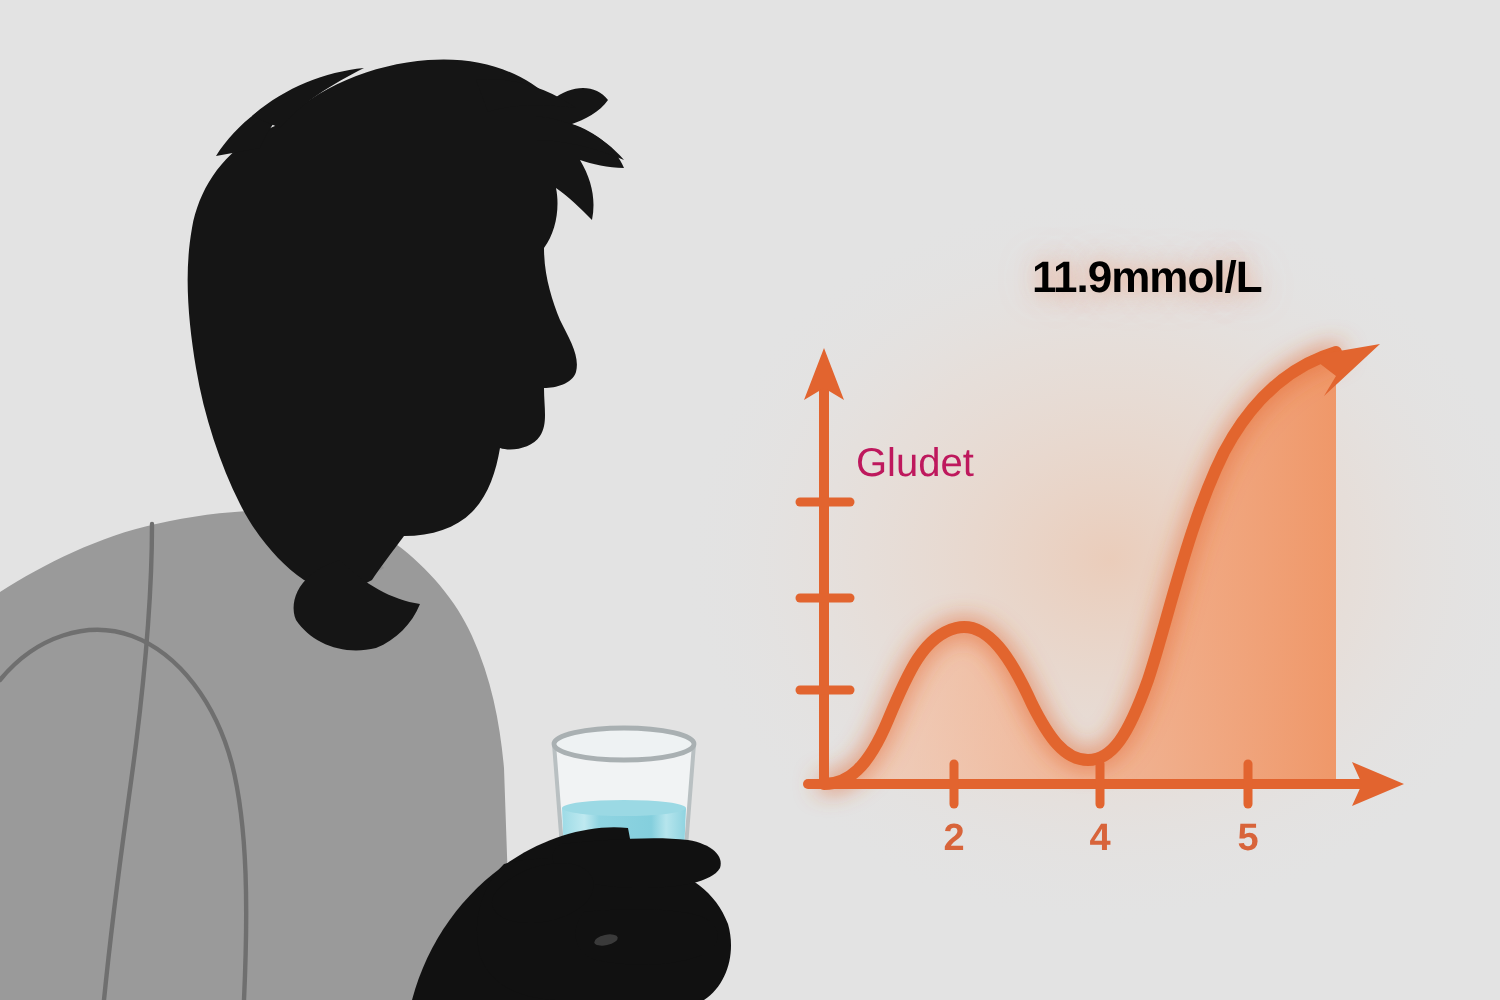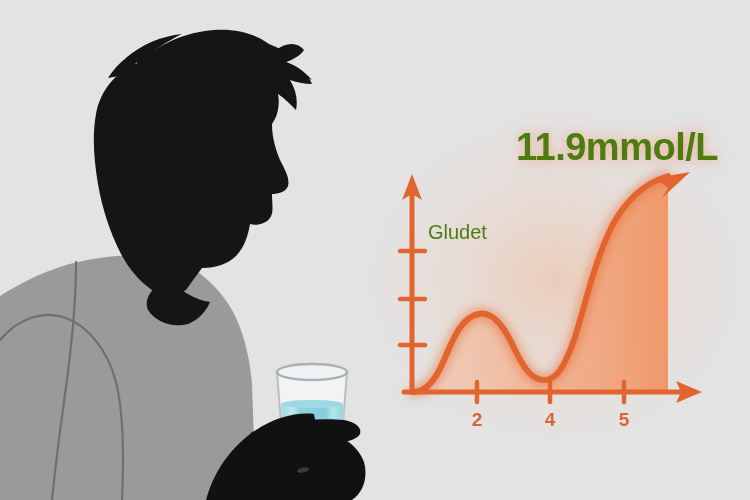--- a/index.html
+++ b/index.html
@@ -25,35 +25,35 @@
     top: 0;
     left: 0;
     width: 750px;
     height: 500px;
   }
   .value-readout {
     position: absolute;
     left: 516px;
     top: 126px;
     font-family: "Liberation Sans", sans-serif;
-    font-size: 38px;
+    font-size: 22px;
     font-weight: bold;
     letter-spacing: -0.5px;
-    color: #4d7c0f;
+    color: #000000;
     text-shadow: 0 0 10px rgba(240,150,110,0.55), 0 0 20px rgba(245,180,150,0.35);
     white-space: nowrap;
   }
   .axis-label {
     position: absolute;
     left: 428px;
     top: 221px;
     font-family: "Liberation Sans", sans-serif;
     font-size: 20px;
     font-weight: normal;
-    color: #4d7c0f;
+    color: #be185d;
     white-space: nowrap;
   }
   .tick-label {
     position: absolute;
     font-family: "Liberation Sans", sans-serif;
     font-size: 19px;
     font-weight: bold;
     color: #d8643a;
     white-space: nowrap;
     transform: translateX(-50%);

